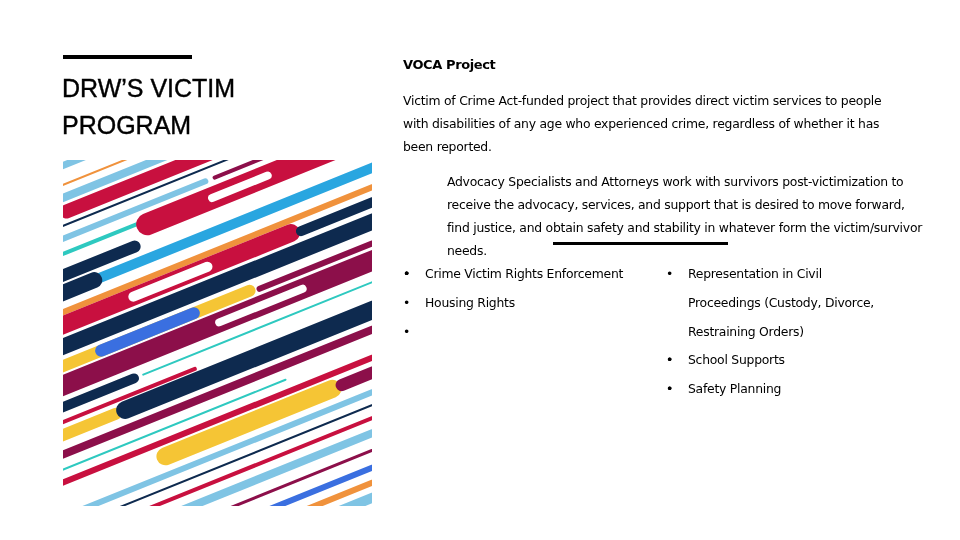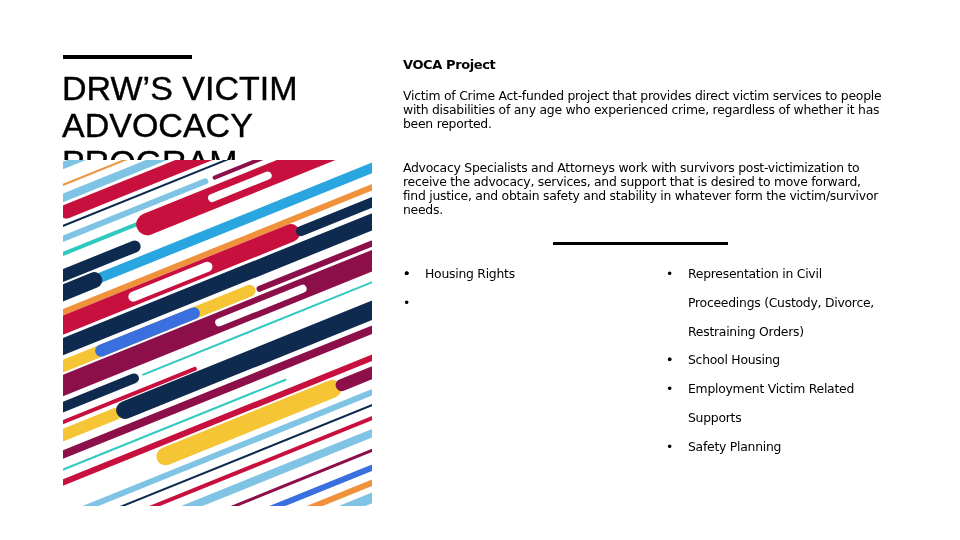--- a/index.html
+++ b/index.html
@@ -3,55 +3,54 @@
   <meta charset="utf-8">
   <style>
     html, body { margin: 0; padding: 0; }
     body {
       width: 960px; height: 540px; background: #ffffff; position: relative; overflow: hidden;
       font-family: "Liberation Sans", sans-serif; color: #000;
     }
     .top-rule { position: absolute; left: 63px; top: 55px; width: 129px; height: 4px; background: #000; }
     .title {
       position: absolute; left: 62px; top: 70px; width: 300px; height: 96px; overflow: hidden;
-      font-family: "Liberation Sans", sans-serif; font-weight: 400; font-size: 34px; line-height: 37px;
+      font-family: "Liberation Sans", sans-serif; font-weight: 400; font-size: 25px; line-height: 37px;
       letter-spacing: 0px; text-transform: uppercase;
       -webkit-text-stroke: 0.4px #000;
     }
     .title span { display: block; }
     .art {
       position: absolute; left: 63px; top: 160px; width: 309px; height: 346px; overflow: hidden;
       background: #ffffff;
     }
     .art svg { display: block; }
     .section-title {
       position: absolute; left: 403px; top: 57px; font-family: "DejaVu Sans", sans-serif;
       font-weight: bold; font-size: 13px; letter-spacing: -0.4px;
     }
     .para {
       position: absolute; left: 403px; width: 480px; font-family: "DejaVu Sans", sans-serif;
-      font-size: 12.4px; line-height: 14px; letter-spacing: -0.25px;
+      font-size: 12.4px; line-height: 23px; letter-spacing: -0.25px;
     }
     .p1 { top: 89px; }
-    .p2 { top: 161px; }
+    .p2 { top: 170px; margin-left: 44px; }
     .mid-rule { position: absolute; left: 553px; top: 242px; width: 175px; height: 3px; background: #000; }
     .col { position: absolute; top: 260px; font-family: "DejaVu Sans", sans-serif; font-size: 12.4px; letter-spacing: -0.25px; }
     .col-left { left: 403px; width: 250px; }
     .col-right { left: 666px; width: 220px; }
     .bullet-item { position: relative; padding-left: 22px; line-height: 28.8px; }
     .bullet-dot { position: absolute; left: 0; top: 0; width: 10px; text-align: left; }
   </style>
 </head>
 <body>
 
 <div class="top-rule"></div>
 
 <div class="title">
   <span>DRW’S VICTIM</span>
-  <span>ADVOCACY</span>
   <span>PROGRAM</span>
 </div>
 
 <div class="art">
   <svg width="309" height="346" viewBox="0 0 309 346" xmlns="http://www.w3.org/2000/svg">
     <g transform="rotate(-22 154 173)" stroke-linecap="round" fill="none">
       <line x1="-150" y1="-40" x2="420" y2="-40" stroke="#7fc4e4" stroke-width="7"></line>
       <line x1="-150" y1="-22" x2="420" y2="-22" stroke="#f0923c" stroke-width="2"></line>
       <line x1="-150" y1="-10" x2="400" y2="-10" stroke="#7fc4e4" stroke-width="8"></line>
       <line x1="60" y1="4" x2="300" y2="4" stroke="#c8103f" stroke-width="14"></line>
@@ -107,43 +106,43 @@
 
 <div class="col col-left">
   <div class="bullet-item">
     <span class="bullet-dot">•</span>
   </div>
   <div class="bullet-item">
     <span class="bullet-dot">•</span>
   </div>
   <div class="bullet-item">
     <span class="bullet-dot">•</span>
+    <span>Crime Victim Rights Enforcement</span>
   </div>
   <div class="bullet-item">
     <span class="bullet-dot">•</span>
     <span>Housing Rights</span>
   </div>
   <div class="bullet-item">
     <span class="bullet-dot">•</span>
   </div>
 </div>
 
 <div class="col col-right">
   <div class="bullet-item">
     <span class="bullet-dot">•</span>
     <span>Representation in Civil Proceedings (Custody, Divorce, Restraining Orders)</span>
   </div>
   <div class="bullet-item">
     <span class="bullet-dot">•</span>
   </div>
   <div class="bullet-item">
     <span class="bullet-dot">•</span>
-    <span>School Housing</span>
+    <span>School Supports</span>
   </div>
   <div class="bullet-item">
     <span class="bullet-dot">•</span>
-    <span>Employment Victim Related Supports</span>
   </div>
   <div class="bullet-item">
     <span class="bullet-dot">•</span>
     <span>Safety Planning</span>
   </div>
 </div>
 
 </body></html>

